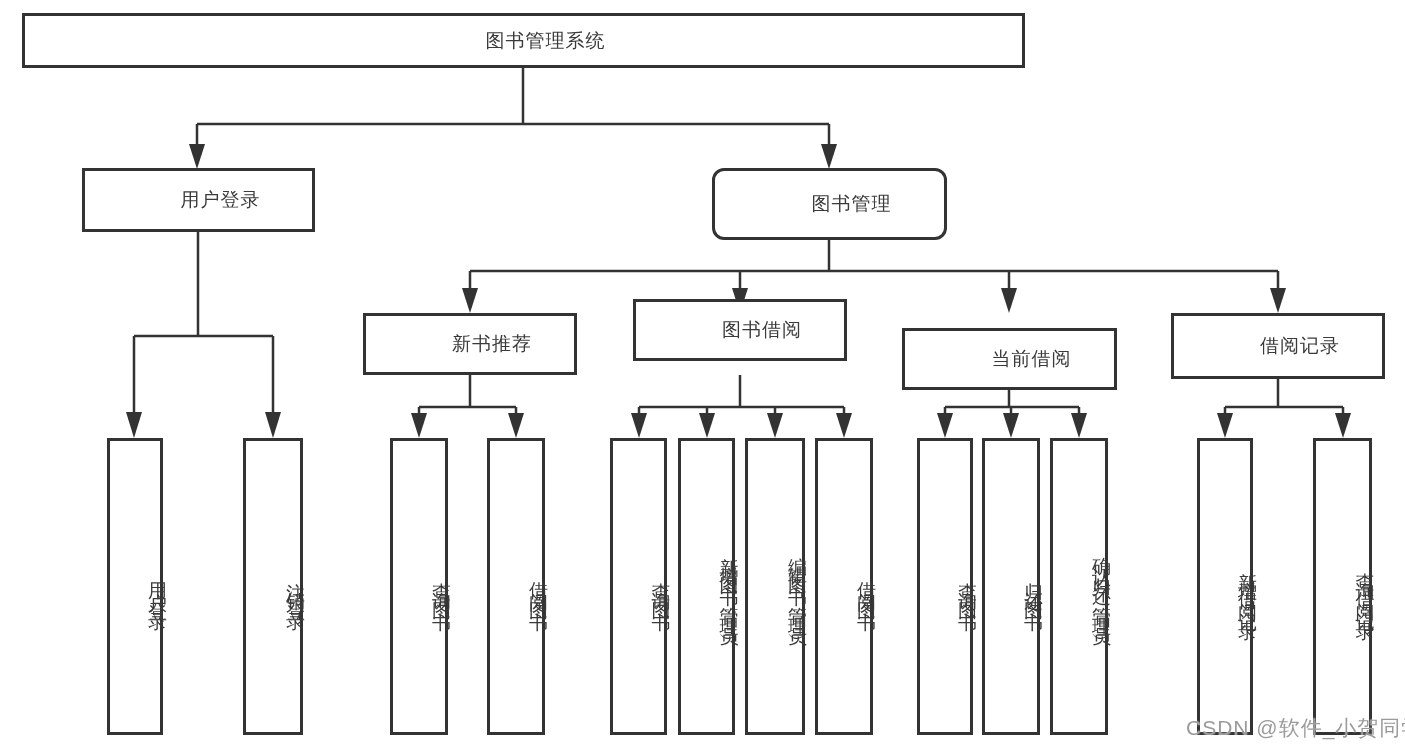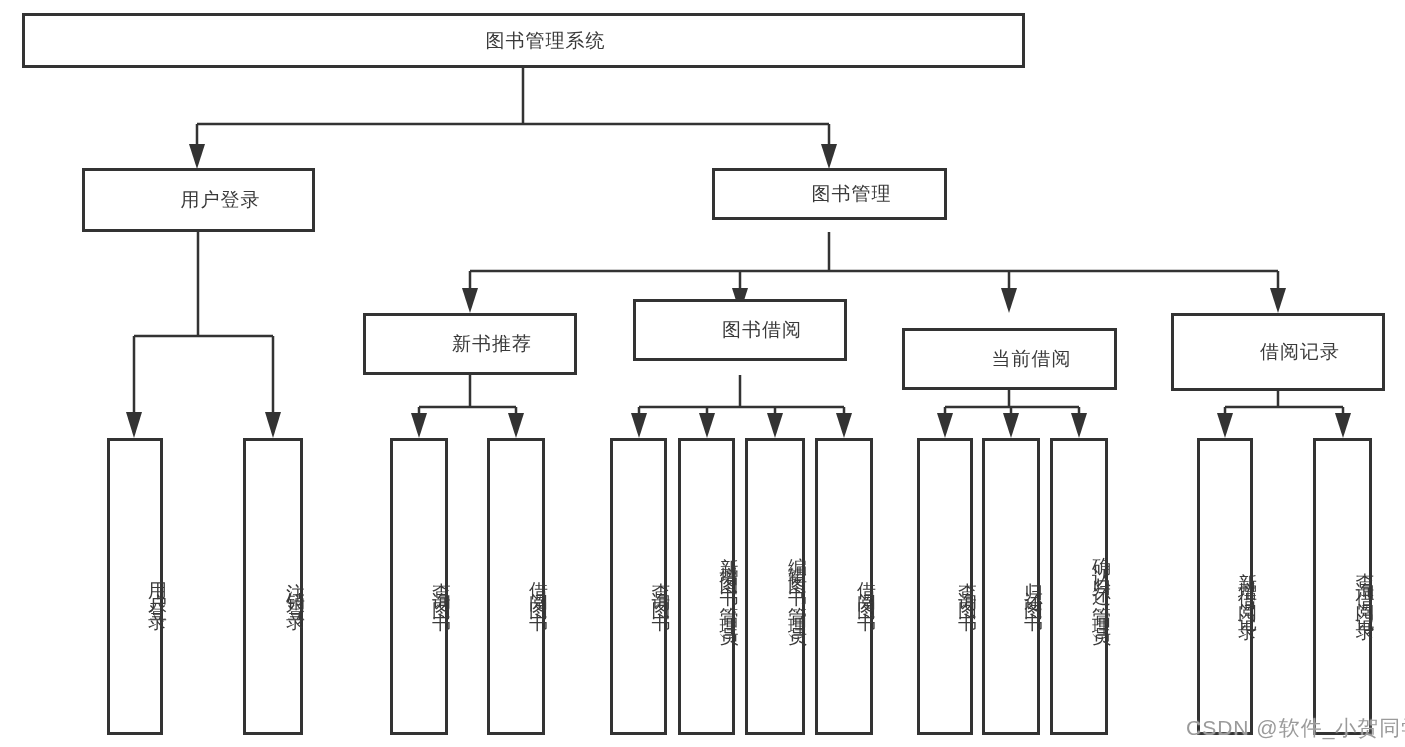--- a/index.html
+++ b/index.html
@@ -80,34 +80,34 @@
     </g>
   </svg>
 
   <div class="node h" style="left:22px;top:13px;width:1003px;height:55px;">
     <span>图书管理系统</span>
   </div>
 
   <div class="node h" style="left:82px;top:168px;width:233px;height:64px;">
     <span>用户登录</span>
   </div>
-  <div class="node h" style="left:712px;top:168px;width:235px;height:52px;">
+  <div class="node h" style="left:712px;top:168px;width:235px;height:72px;border-radius:12px;">
     <span>图书管理</span>
   </div>
 
   <div class="node h" style="left:363px;top:313px;width:214px;height:62px;">
     <span>新书推荐</span>
   </div>
   <div class="node h" style="left:633px;top:299px;width:214px;height:62px;">
     <span>图书借阅</span>
   </div>
   <div class="node h" style="left:902px;top:313px;width:215px;height:62px;margin-top:15px;">
     <span>当前借阅</span>
   </div>
-  <div class="node h" style="left:1171px;top:313px;width:214px;height:78px;">
+  <div class="node h" style="left:1171px;top:313px;width:214px;height:66px;">
     <span>借阅记录</span>
   </div>
 
   <div class="node v" style="left:107px;top:438px;width:56px;height:297px;">
     <span>用户登录</span>
   </div>
   <div class="node v" style="left:243px;top:438px;width:60px;height:297px;">
     <span>注销登录</span>
   </div>
   <div class="node v" style="left:390px;top:438px;width:58px;height:297px;">

